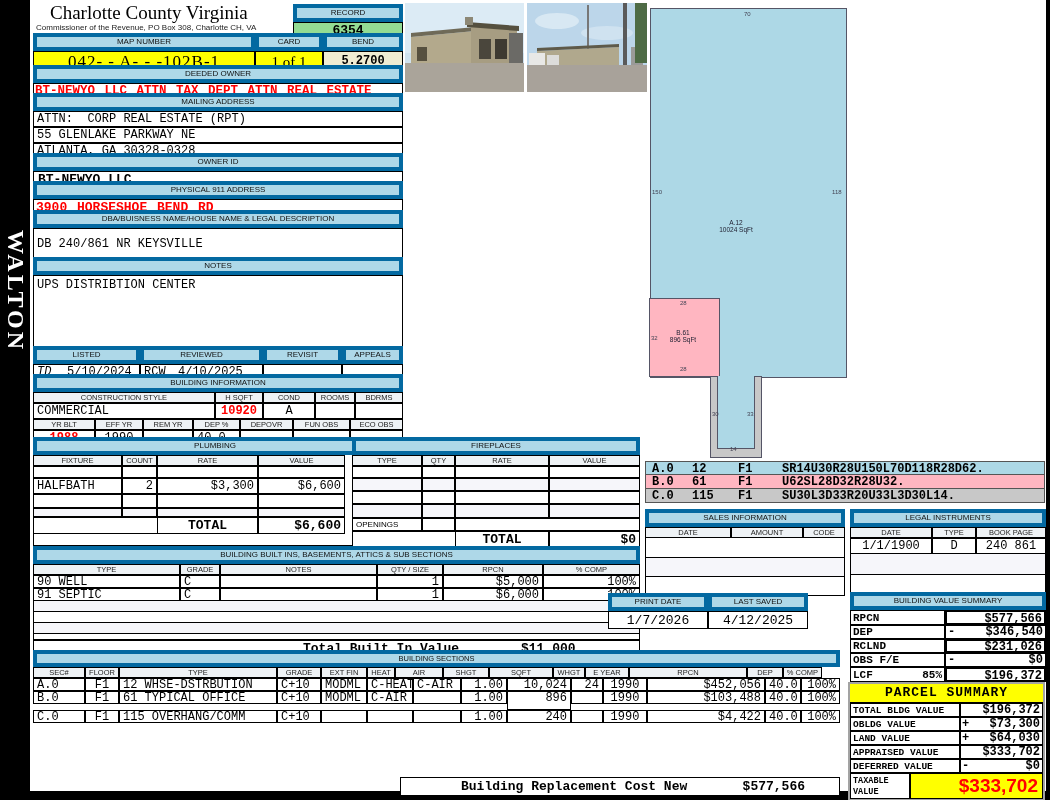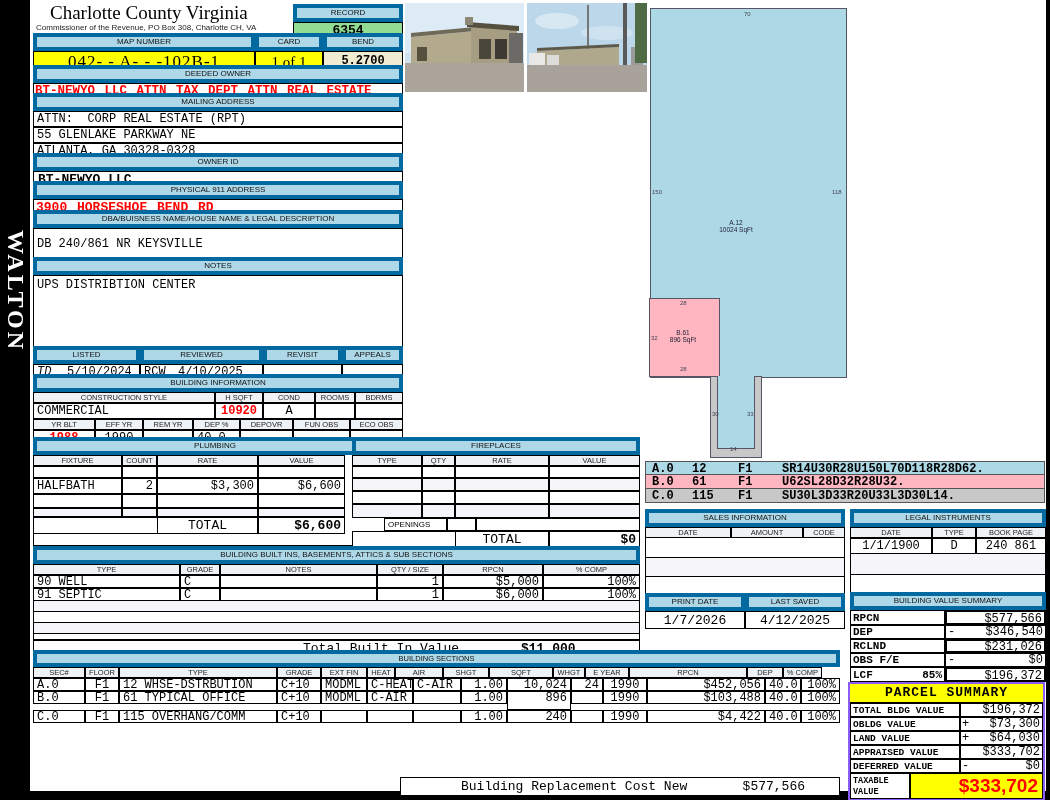--- a/index.html
+++ b/index.html
@@ -7,21 +7,21 @@
         font-family:"Liberation Sans",sans-serif;color:#000;}
   #card{position:absolute;left:30px;top:0;width:1016px;height:791px;background:#fff;}
   .sec{position:absolute;box-sizing:border-box;}
   .bar{background:#aed8e8;border:4px solid #0369a1;font-size:8px;line-height:10px;text-align:center;
        color:#111;overflow:hidden;white-space:nowrap;box-sizing:border-box;}
   .sub{background:#eef2f5;border:1px solid #000;font-size:7.5px;line-height:9px;text-align:center;
        color:#222;overflow:hidden;white-space:nowrap;box-sizing:border-box;}
   .row{display:flex;}
   .c{box-sizing:border-box;border:1px solid #000;overflow:hidden;white-space:nowrap;background:#fff;}
   .empty{background:#f6f6fa;}
-  .mono{font-family:"Liberation Mono","DejaVu Sans Mono",monospace;}
+  .mono{font-family:"Liberation Mono","DejaVu Sans Mono",monospace;font-weight:bold;}
   .serif{font-family:"Liberation Serif",serif;}
   .b{font-weight:bold;}
   .red{color:#f00;}
   .v{font-family:"Liberation Mono","DejaVu Sans Mono",monospace;font-size:12px;line-height:15px;padding:0 3px;}
   .pre{white-space:pre;}
   .ctr{text-align:center;}
   .rt{text-align:right;}
   .dim{position:absolute;font-size:6px;color:#445;line-height:6px;font-family:"Liberation Sans",sans-serif;}
   .sk-label{position:absolute;font-size:6.5px;color:#223;text-align:center;line-height:7px;
             font-family:"Liberation Sans",sans-serif;}
@@ -221,21 +221,21 @@
       <div class="c" style="width:94px;height:13px;"></div>
         <div class="c" style="width:91px;height:13px;"></div>
     </div>
     <div class="row">
       <div class="c empty" style="width:70px;height:14px;"></div>
         <div class="c empty" style="width:33px;height:14px;"></div>
       <div class="c empty" style="width:94px;height:14px;"></div>
         <div class="c empty" style="width:91px;height:14px;"></div>
     </div>
     <div class="row">
-      <div class="c" style="width:70px;height:13px;font-size:8px;line-height:12px;padding-left:3px;margin-left:32px;">OPENINGS</div>
+      <div class="c" style="width:70px;height:13px;font-size:8px;line-height:12px;padding-left:3px;">OPENINGS</div>
       <div class="c" style="width:33px;height:13px;"></div>
       <div class="c" style="width:185px;height:13px;"></div>
     </div>
     <div class="row">
       <div class="c" style="width:103px;height:17px;border-right:none;"></div>
       <div class="c mono ctr" style="width:94px;height:17px;font-size:13px;line-height:16px;">TOTAL</div>
       <div class="c mono b rt" style="width:91px;height:17px;font-size:13px;line-height:16px;padding-right:3px;">$0</div>
     </div>
   </div>
 
@@ -444,21 +444,21 @@
     </div>
     <div class="row">
       <div class="c v ctr" style="width:82px;height:16px;">1/1/1900</div>
       <div class="c v ctr" style="width:44px;height:16px;">D</div>
       <div class="c v ctr" style="width:70px;height:16px;">240 861</div>
     </div>
     <div class="c empty" style="height:21px;border-top:none;"></div>
     <div class="c" style="height:21px;border-top:none;"></div>
   </div>
 
-  <div class="sec" style="left:645px;top:593px;width:200px;">
+  <div class="sec" style="left:608px;top:593px;width:200px;">
     <div class="row">
       <div class="bar" style="width:100px;">PRINT DATE</div>
       <div class="bar" style="width:100px;">LAST SAVED</div>
     </div>
     <div class="row">
       <div class="c v ctr" style="width:100px;height:18px;font-size:13px;line-height:17px;">1/7/2026</div>
       <div class="c v ctr" style="width:100px;height:18px;font-size:13px;line-height:17px;">4/12/2025</div>
     </div>
   </div>
 
@@ -509,21 +509,21 @@
         <span>LCF</span>
         <span>85%</span>
       </div>
       <div class="c mono" style="width:101px;height:15px;font-size:12px;line-height:14px;border-width:2px;display:flex;">
         <span style="width:14px;padding-left:2px;"></span>
         <span style="flex:1;text-align:right;padding-right:2px;">$196,372</span>
       </div>
     </div>
   </div>
 
-  <div class="sec" style="left:848px;top:682px;width:197px;border:2px solid #8b5cf6;background:#fff;">
+  <div class="sec" style="left:848px;top:682px;width:197px;border:2px solid #a3a3a3;background:#fff;">
     <div class="mono b ctr" style="background:#ffff00;border-bottom:1px solid #000;font-size:13px;line-height:18px;height:18px;letter-spacing:1px;">PARCEL SUMMARY</div>
     <div class="row">
       <div class="c mono b" style="width:110px;height:14px;font-size:9.5px;line-height:13px;padding:0 2px;">TOTAL BLDG VALUE</div>
       <div class="c mono" style="width:83px;height:14px;font-size:12px;line-height:13px;display:flex;">
         <span style="width:11px;padding-left:1px;"></span>
         <span style="flex:1;text-align:right;padding-right:2px;">$196,372</span>
       </div>
     </div>
     <div class="row">
       <div class="c mono b" style="width:110px;height:14px;font-size:9.5px;line-height:13px;padding:0 2px;">OBLDG VALUE</div>

